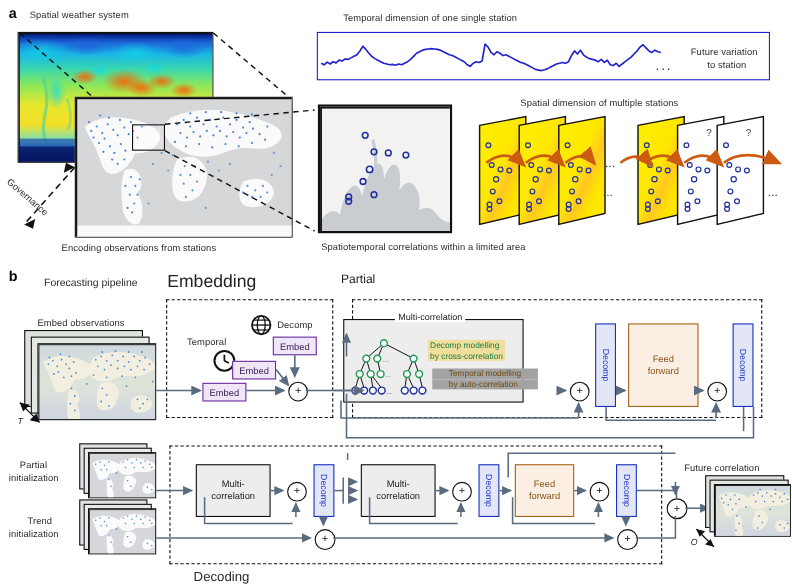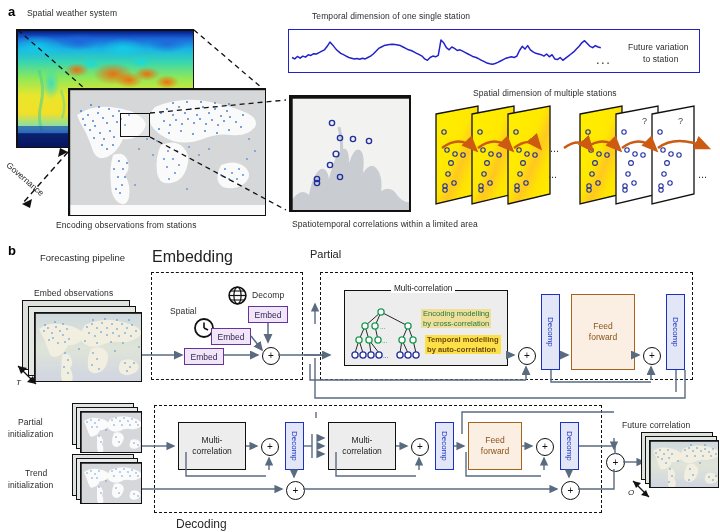--- a/index.html
+++ b/index.html
@@ -31,22 +31,22 @@
        display:flex;align-items:center;justify-content:center;text-align:center;
        line-height:1.25;box-sizing:border-box;}
   .box-mc{background:#ededed;border:1.6px solid #111;color:#222;font-size:8.5px;
        display:flex;align-items:center;justify-content:center;text-align:center;
        line-height:1.25;box-sizing:border-box;}
   .box-mcbig{background:#ededed;border:1.7px solid #111;box-sizing:border-box;position:relative;}
   .mc-cap{position:absolute;background:#fff;font-size:8.2px;color:#222;
        padding:0 3px;white-space:nowrap;}
   .hl-green{background:#efdf9a;color:#1f7a43;font-size:7.6px;line-height:1.28;
        padding:0 2px;white-space:nowrap;}
-  .hl-brown{background:#fde047;color:#6d4a12;font-size:7.6px;line-height:1.28;
-       padding:0 2px;white-space:nowrap;font-weight:bold;}
+  .hl-brown{background:#a3a3a3;color:#6d4a12;font-size:7.6px;line-height:1.28;
+       padding:0 15px;white-space:nowrap;}
   .plus{border:1.7px solid #111;border-radius:50%;background:#fff;color:#111;
        display:flex;align-items:center;justify-content:center;font-size:10px;line-height:1;}
   .stacklayer{border:1.3px solid #111;box-sizing:border-box;}
   svg{overflow:visible;}
 </style>
 </head>
 <body>
 
 <div class="fig">
 
@@ -492,21 +492,21 @@
 </svg>
 <div class="abs" style="left:16px;top:378px;font-size:8px;font-style:italic;color:#222;">T</div>
 
 <div class="abs dash" style="left:151px;top:272px;width:152px;height:108px;"></div>
 
 <svg class="abs" style="left:193px;top:317px;" width="22" height="22">
   <circle cx="11" cy="11" r="9" fill="#fff" stroke="#111" stroke-width="1.8"></circle>
   <line x1="11" y1="11" x2="11" y2="5.5" stroke="#111" stroke-width="1.6"></line>
   <line x1="11" y1="11" x2="15" y2="13" stroke="#111" stroke-width="1.6"></line>
 </svg>
-<div class="abs lbl" style="left:170px;top:306px;">Spatial</div>
+<div class="abs lbl" style="left:170px;top:306px;">Temporal</div>
 
 <svg class="abs" style="left:228px;top:286px;" width="19" height="19">
   <circle cx="9.5" cy="9.5" r="8.4" fill="#fff" stroke="#111" stroke-width="1.6"></circle>
   <ellipse cx="9.5" cy="9.5" rx="3.6" ry="8.4" fill="none" stroke="#111" stroke-width="1.2"></ellipse>
   <line x1="1.1" y1="9.5" x2="17.9" y2="9.5" stroke="#111" stroke-width="1.2"></line>
   <path d="M2.6 5 h13.8" stroke="#111" stroke-width="1.1" fill="none"></path>
   <path d="M2.6 14 h13.8" stroke="#111" stroke-width="1.1" fill="none"></path>
 </svg>
 <div class="abs lbl" style="left:252px;top:290px;">Decomp</div>
 
@@ -518,21 +518,21 @@
     </div>
 <div class="abs box-embed" style="left:184px;top:348px;width:40px;height:17px;">
       <span>Embed</span>
     </div>
 <div class="abs plus" style="left:262px;top:347px;width:16px;height:16px;">
       <span>+</span>
     </div>
 
 <div class="abs dash" style="left:320px;top:272px;width:373px;height:108px;"></div>
 
-<div class="abs box-mcbig" style="left:344px;top:290px;width:164px;height:76px;">
+<div class="abs box-mcbig" style="left:312px;top:290px;width:164px;height:76px;">
   <div class="mc-cap" style="left:46px;top:-7px;">Multi-correlation</div>
   <svg class="abs" style="left:5px;top:12px;" width="84" height="60">
     <g stroke="#111" stroke-width=".9" fill="none">
       <line x1="31" y1="9" x2="15" y2="23"></line>
           <line x1="31" y1="9" x2="25" y2="23"></line>
           <line x1="31" y1="9" x2="58" y2="23"></line>
       <line x1="15" y1="23" x2="9" y2="37"></line>
           <line x1="15" y1="23" x2="19" y2="37"></line>
       <line x1="25" y1="23" x2="28" y2="37"></line>
       <line x1="58" y1="23" x2="52" y2="37"></line>
@@ -563,21 +563,21 @@
       <circle cx="29" cy="52" r="3.1"></circle>
           <circle cx="50" cy="52" r="3.1"></circle>
           <circle cx="58" cy="52" r="3.1"></circle>
       <circle cx="66" cy="52" r="3.1"></circle>
     </g>
     <text x="30" y="26" font-size="6.5" fill="#1f9b55" font-family="Liberation Sans, sans-serif">...</text>
     <text x="32" y="40" font-size="6.5" fill="#1f9b55" font-family="Liberation Sans, sans-serif">...</text>
     <text x="33" y="55" font-size="6.5" fill="#22309f" font-family="Liberation Sans, sans-serif">...</text>
   </svg>
   <div class="abs" style="left:76px;top:18px;">
-    <div class="hl-green">Encoding modelling</div>
+    <div class="hl-green">Decomp modelling</div>
     <div class="hl-green">by cross-correlation</div>
   </div>
   <div class="abs" style="left:80px;top:44px;">
     <div class="hl-brown">Temporal modelling</div>
     <div class="hl-brown">by auto-correlation</div>
   </div>
 </div>
 
 <div class="abs plus" style="left:518px;top:347px;width:16px;height:16px;">
       <span>+</span>

